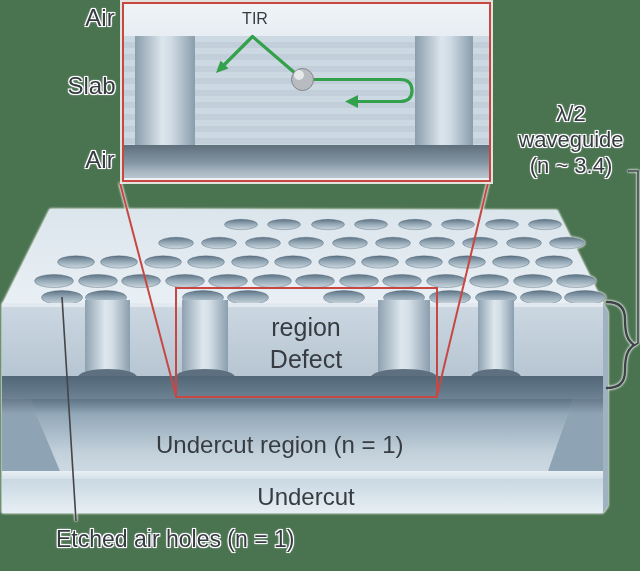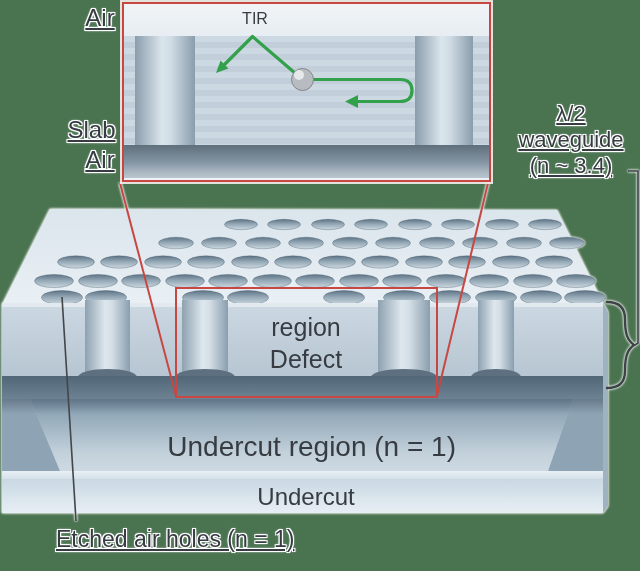--- a/index.html
+++ b/index.html
@@ -22,28 +22,28 @@
   .band.slab{top:32px;height:109px;
     background:repeating-linear-gradient(180deg,#cdd9e2 0 6px,#c2cfda 6px 12px);}
   .band.dark{top:141px;height:33px;
     background:linear-gradient(180deg,#5f6f7c,#8697a5 55%,#a7b5c0 80%,#bac6cf);}
   #inset-pillars{position:absolute;left:0;top:32px;width:100%;height:109px;}
   .inset-pillar{position:absolute;top:0;height:100%;
     background:linear-gradient(90deg,#8a9dac,#dbe5ec 45%,#d0dce5 60%,#8a9dac);}
   svg.arrows{position:absolute;left:0;top:0;width:364px;height:174px;}
   
   .lbl{position:absolute;color:#363c42;white-space:nowrap;}
-  .halo{text-shadow:0 0 3px #fff,0 0 2px #fff,1px 1px 0 #fff,-1px -1px 0 #fff,1px -1px 0 #fff,-1px 1px 0 #fff;text-decoration:underline;}
+  .halo{text-shadow:0 0 3px #fff,0 0 2px #fff,1px 1px 0 #fff,-1px -1px 0 #fff,1px -1px 0 #fff,-1px 1px 0 #fff;}
   .lbl.tir{left:103px;top:6px;width:56px;text-align:center;font-size:16px;}
   .lbl.pbg{left:283px;top:54px;width:68px;text-align:center;font-size:23px;line-height:29px;}
   .lbl.air-top-label{left:70px;top:4px;width:60px;text-align:center;font-size:24px;}
-  .lbl.slab-label{left:60px;top:72px;width:63px;text-align:center;font-size:24px;margin-top:44px;}
+  .lbl.slab-label{left:60px;top:72px;width:63px;text-align:center;font-size:24px;}
   .lbl.air-bottom-label{left:70px;top:146px;width:60px;text-align:center;font-size:24px;}
   .lbl.defect{left:243px;top:311px;width:126px;text-align:center;font-size:25px;line-height:32px;}
-  .lbl.undercut{left:156px;top:431px;width:300px;text-align:right;font-size:28px;}
+  .lbl.undercut{left:156px;top:431px;width:300px;text-align:left;font-size:24px;}
   .lbl.substrate{left:206px;top:483px;width:200px;text-align:center;font-size:24px;}
   .lbl.etched{left:16px;top:526px;font-size:23px;padding-left:40px;}
   .lbl.waveguide{left:496px;top:101px;width:150px;text-align:center;font-size:22px;line-height:26px;}
 </style>
 </head>
 <body>
 
 <div class="canvas">
 
   <svg id="fig" width="640" height="571" viewBox="0 0 640 571">

